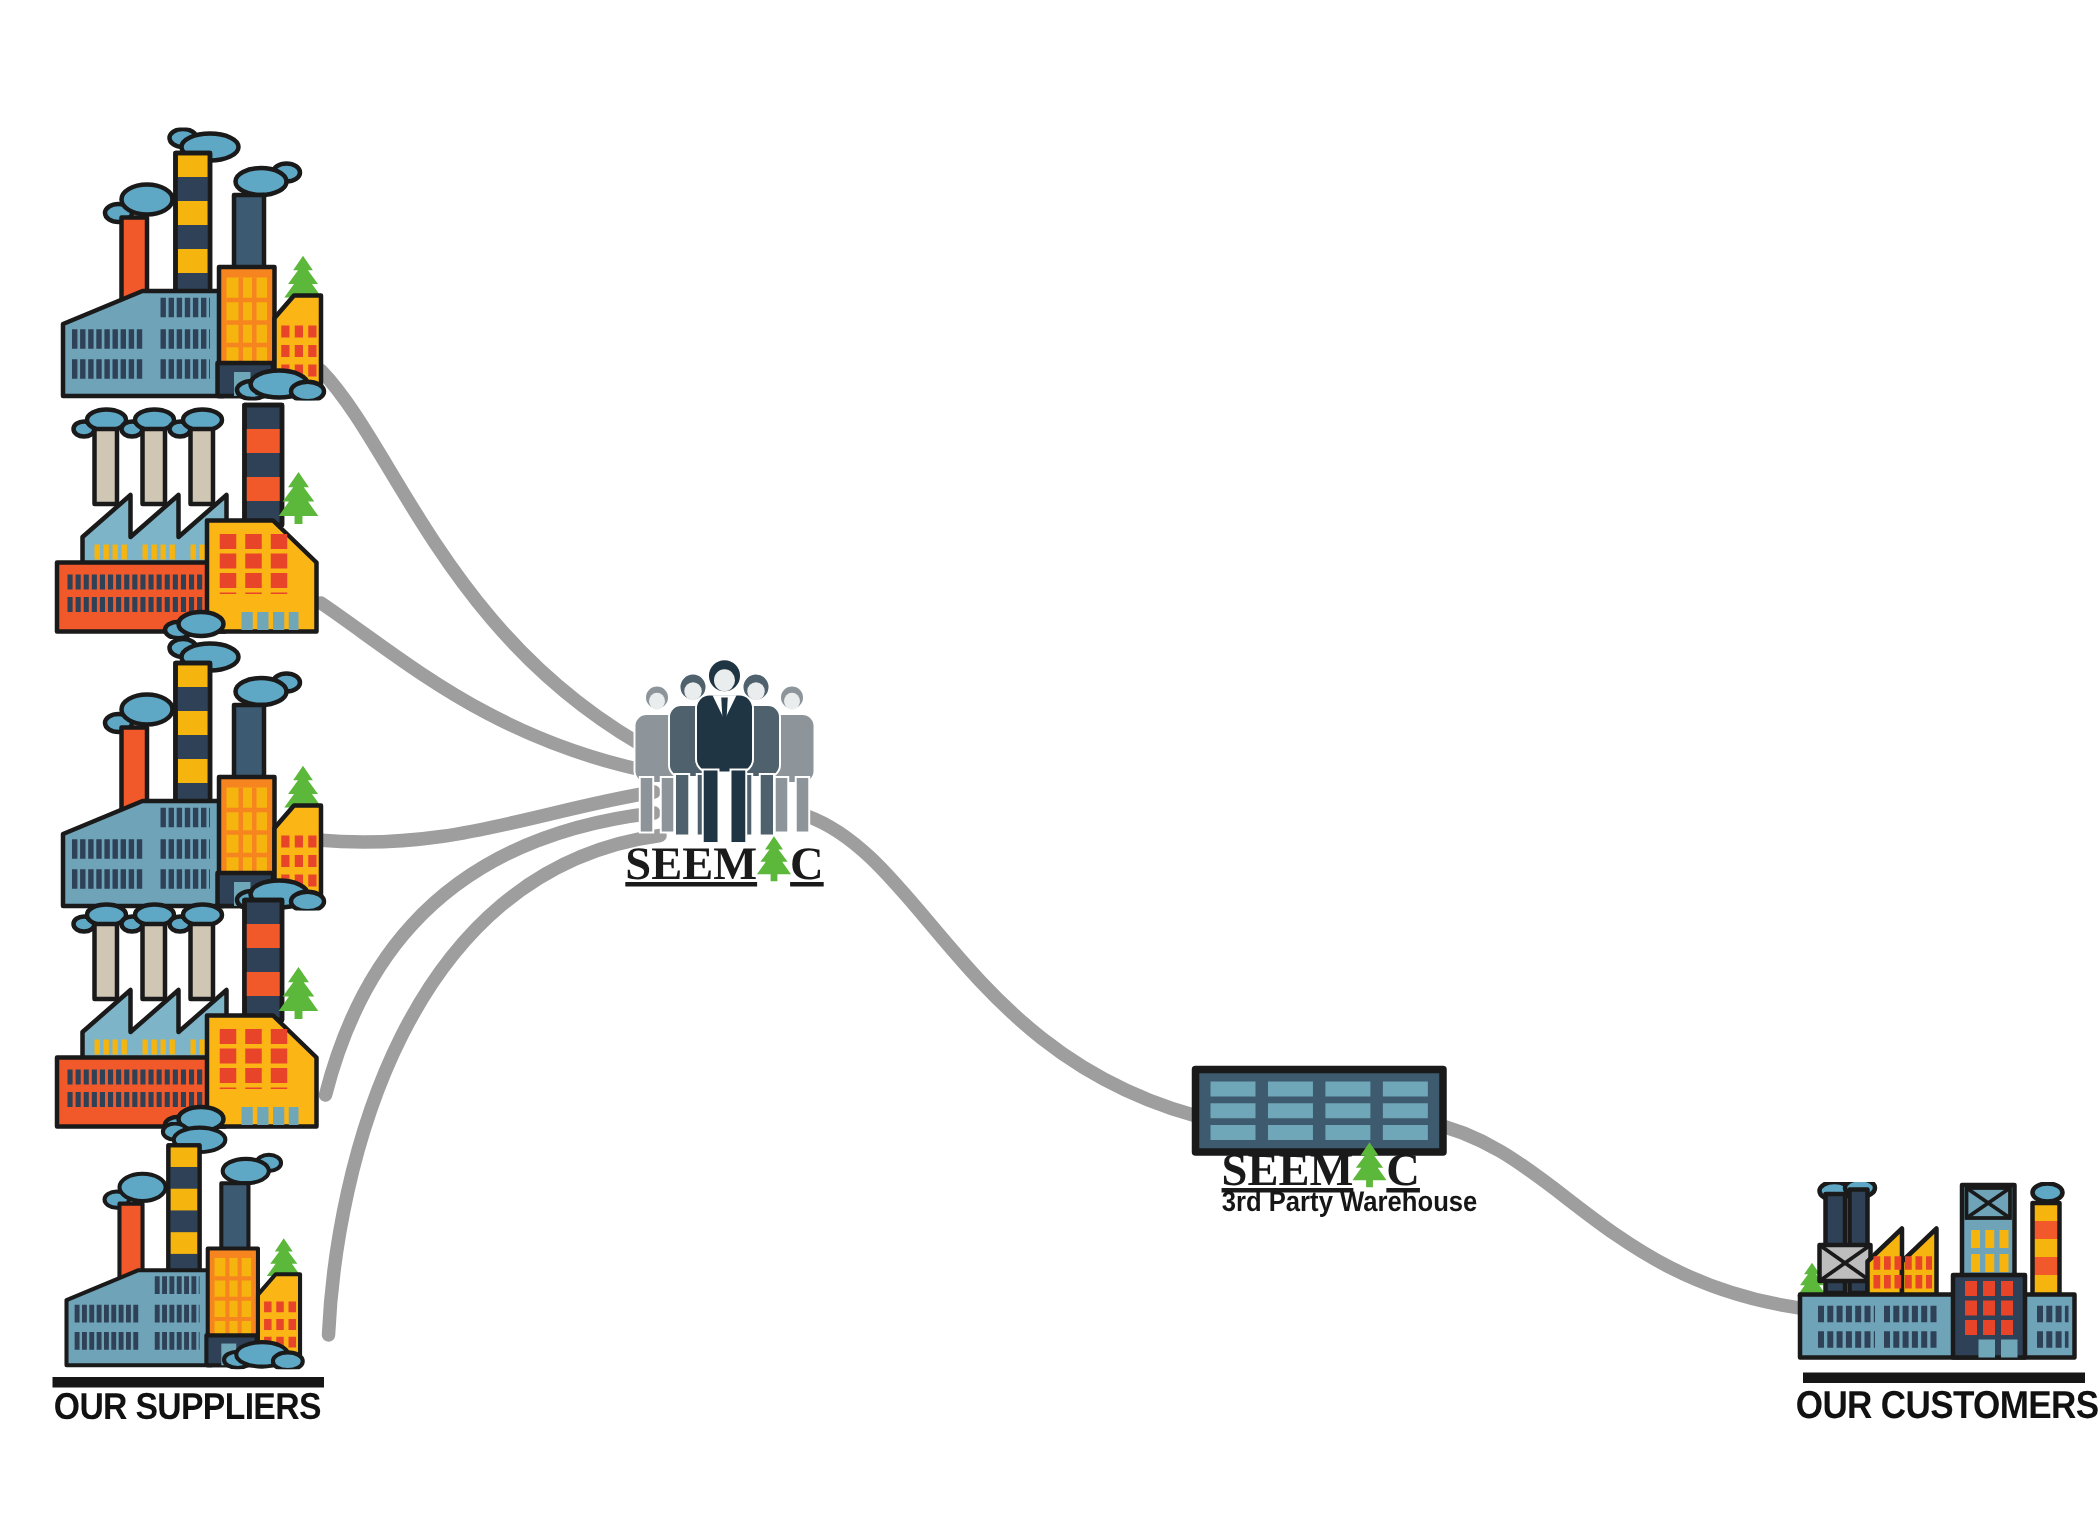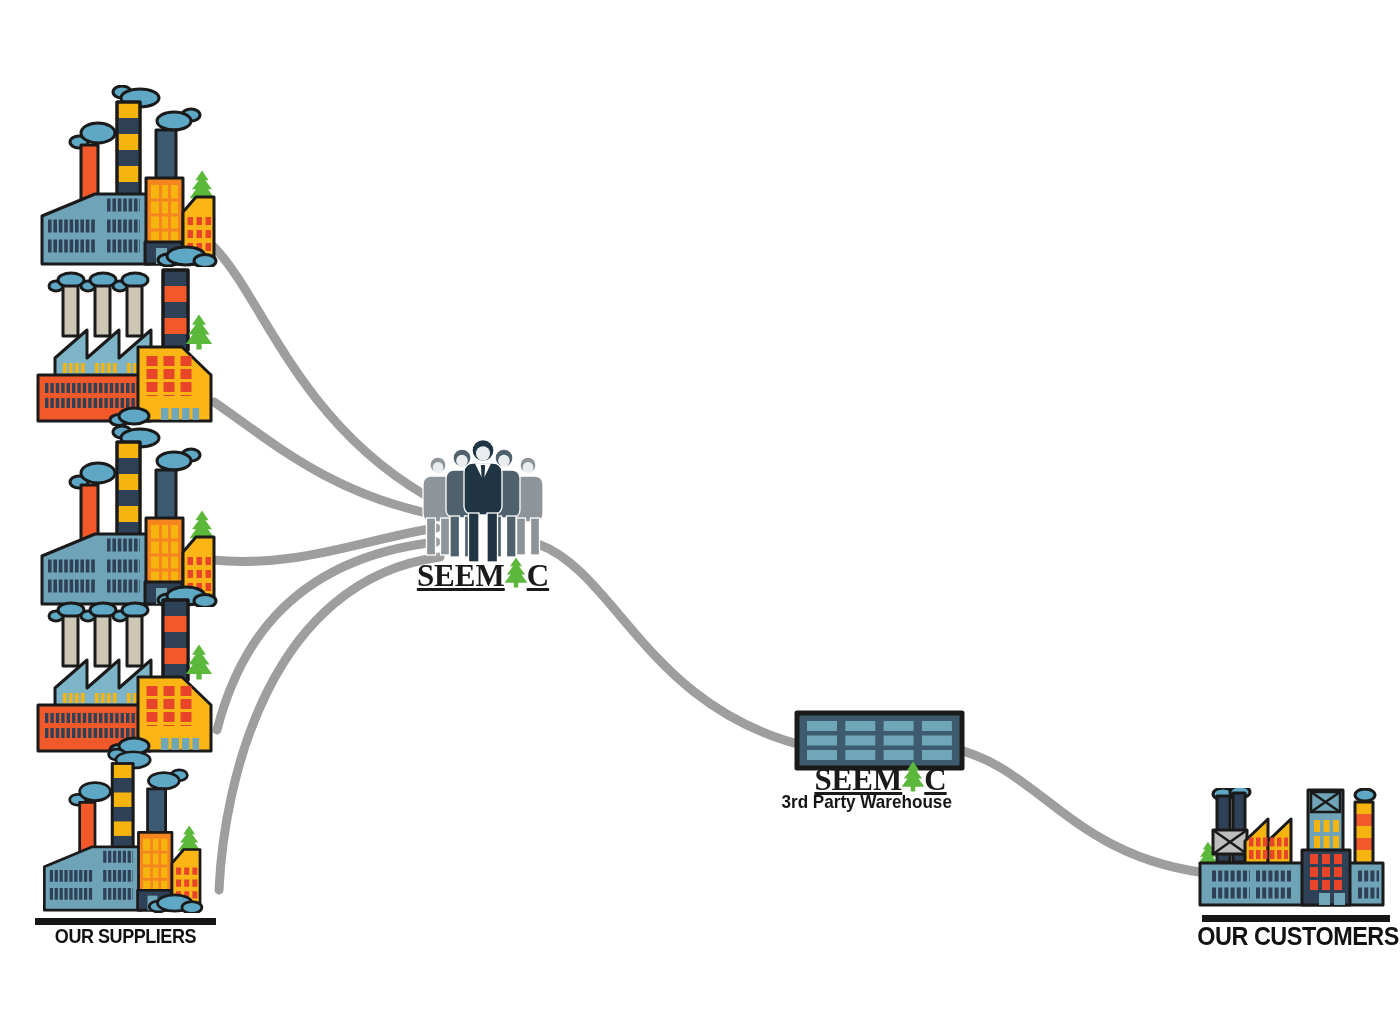--- a/index.html
+++ b/index.html
@@ -259,21 +259,21 @@
       <use href="#sym-factory-a"></use>
     </svg>
   <svg class="icon" style="left:30px;top:598px" width="195" height="158">
       <use href="#sym-factory-b"></use>
     </svg>
   <svg class="icon" style="left:38px;top:748px" width="172" height="165">
       <use href="#sym-factory-a"></use>
     </svg>
 
   <div class="bar" style="left:35px;top:918px;width:181px"></div>
-  <div class="label" style="left:15px;top:926px;width:220px;font-size:20px">
+  <div class="label" style="left:15px;top:926px;width:220px;font-size:25px">
     <span class="sq">OUR SUPPLIERS</span>
   </div>
 
   <svg class="icon" style="left:418px;top:440px" width="130" height="122">
       <use href="#sym-people"></use>
     </svg>
   <div class="brand" style="left:398px;top:554px;width:170px;height:34px;font-size:31px">
     <span>SEEM</span>
     <svg class="tree-glyph" width="24" height="31" viewBox="0 0 22 30">
         <use href="#sym-tree"></use>
@@ -284,21 +284,21 @@
   <svg class="icon" style="left:790px;top:710px" width="185" height="62">
       <use href="#sym-warehouse"></use>
     </svg>
   <div class="brand" style="left:793px;top:758px;width:175px;height:34px;font-size:31px">
     <span>SEEM</span>
     <svg class="tree-glyph" width="24" height="31" viewBox="0 0 22 30">
         <use href="#sym-tree"></use>
       </svg>
     <span>C</span>
   </div>
-  <div class="subtitle" style="left:762px;top:792px;width:210px;font-size:19px">
+  <div class="subtitle" style="left:795px;top:792px;width:210px;font-size:19px">
     <span class="sq">3rd Party Warehouse</span>
   </div>
 
   <svg class="icon" style="left:1198px;top:788px" width="195" height="122">
       <use href="#sym-customer"></use>
     </svg>
   <div class="bar" style="left:1202px;top:915px;width:188px"></div>
   <div class="label" style="left:1186px;top:923px;width:220px;font-size:26px">
     <span class="sq">OUR CUSTOMERS</span>
   </div>

